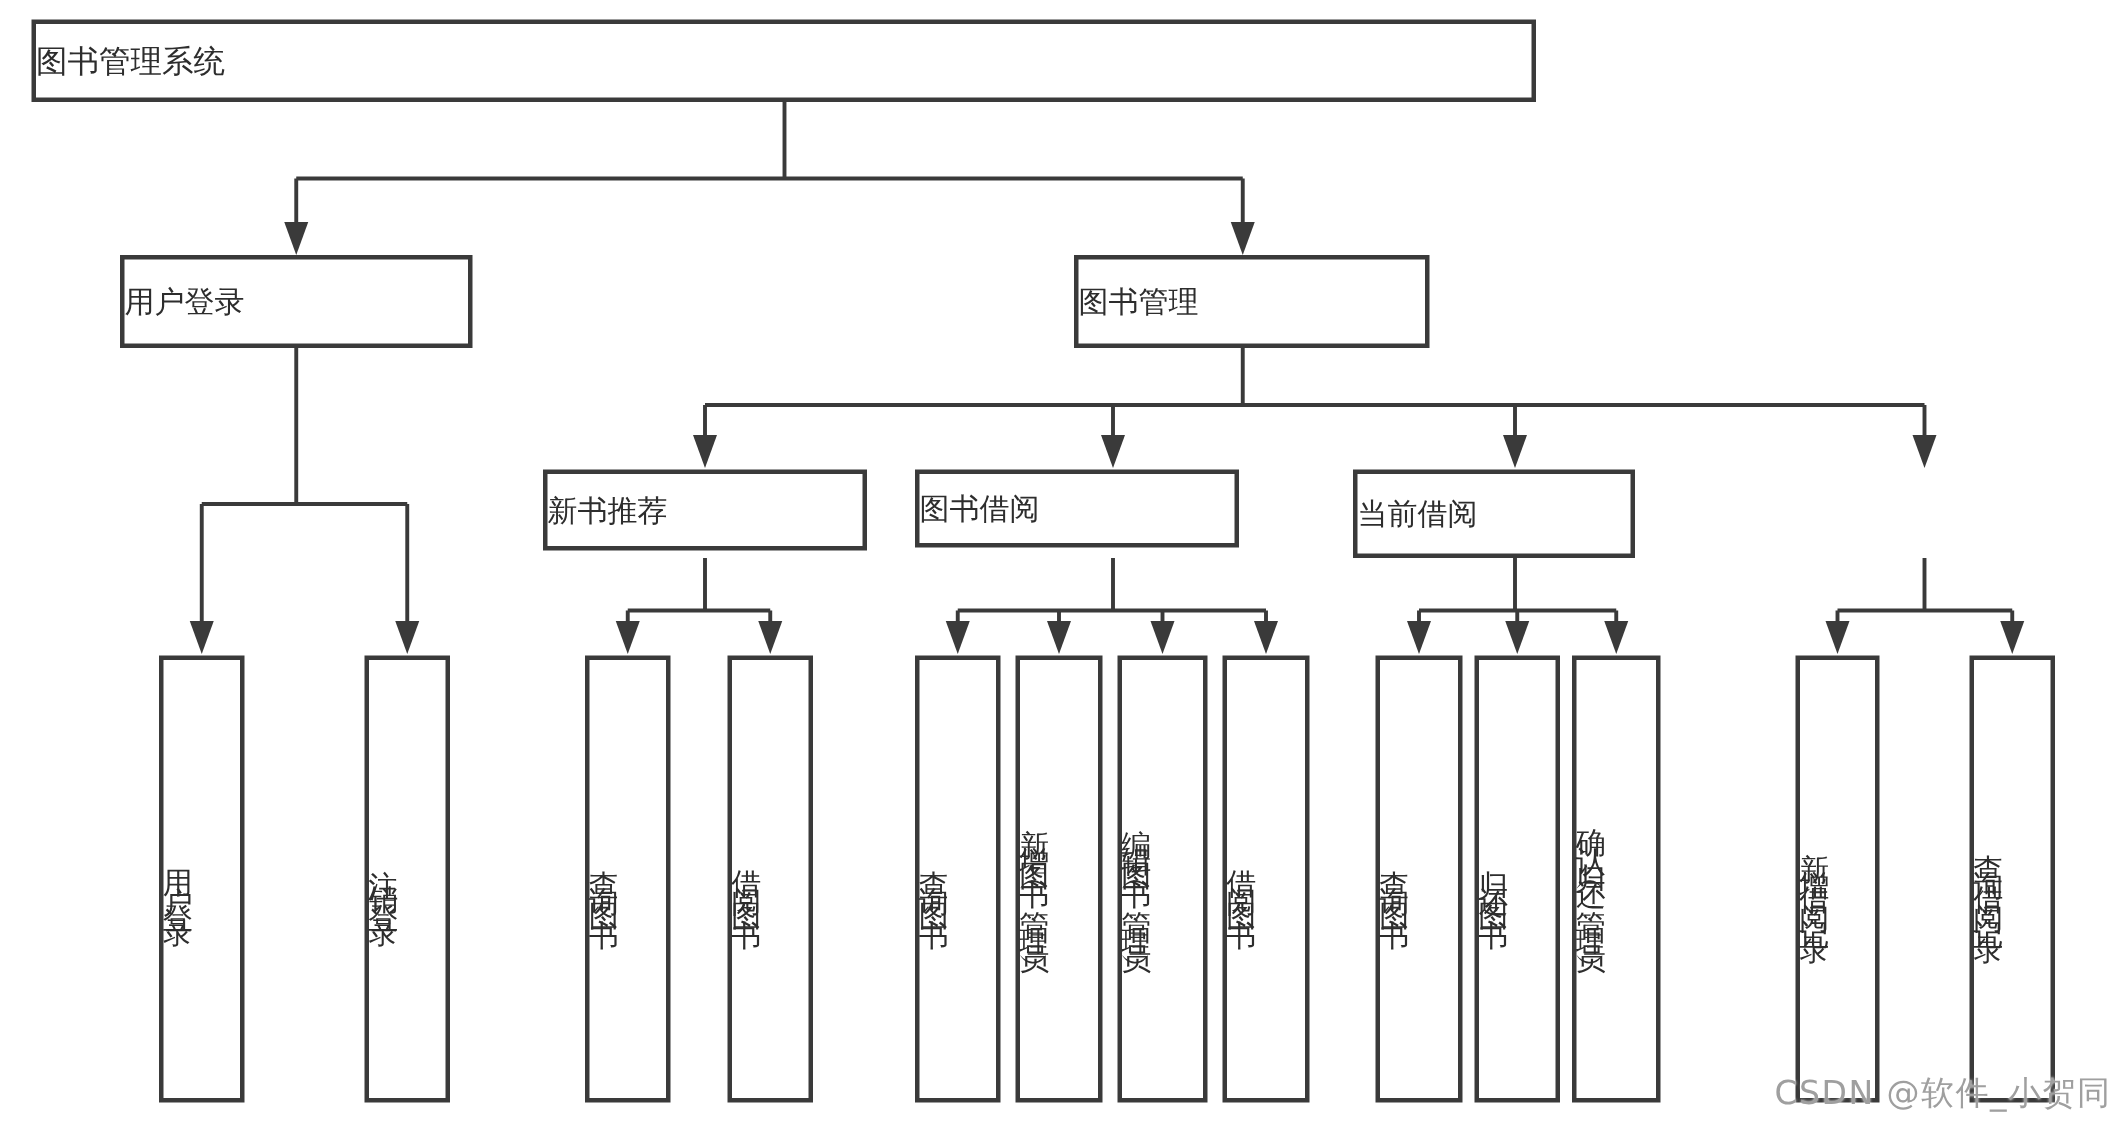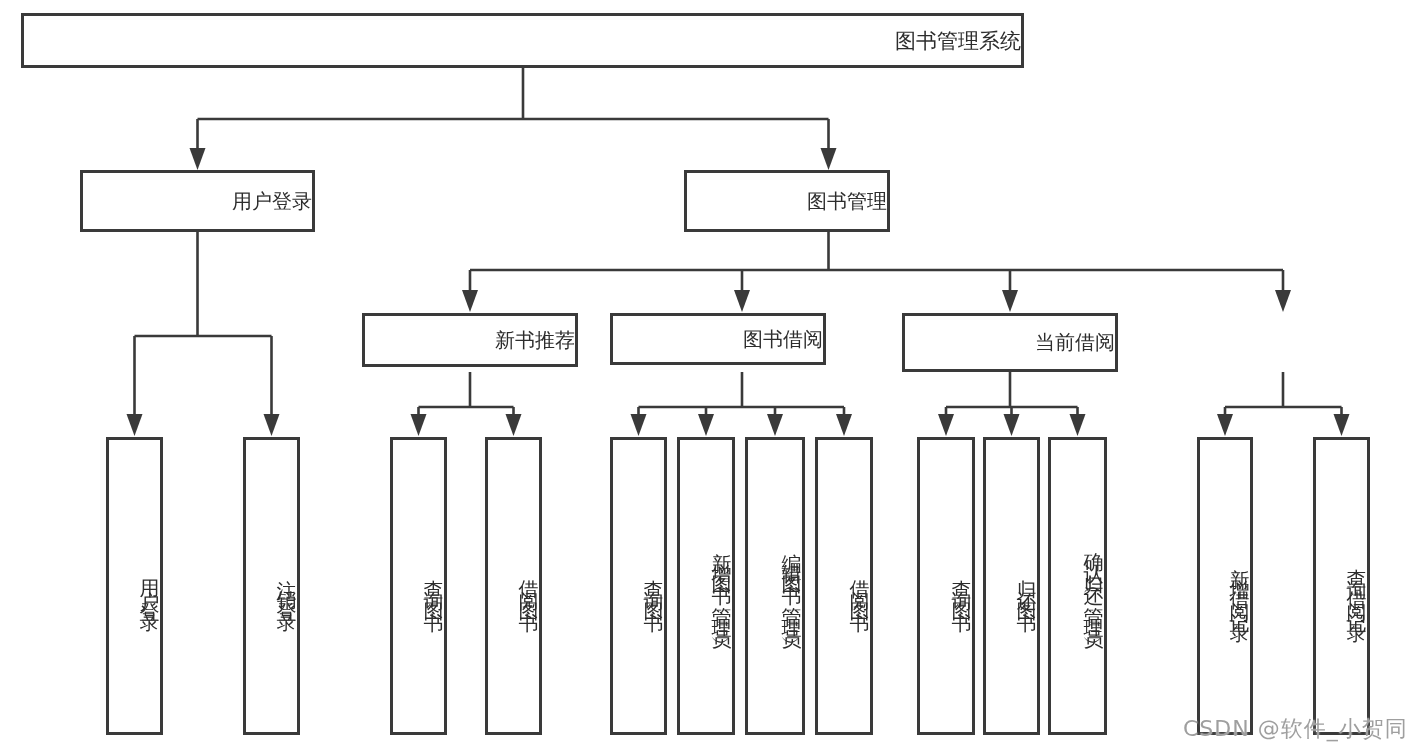--- a/index.html
+++ b/index.html
@@ -5,21 +5,21 @@
   html,body { margin:0; padding:0; background:#ffffff; }
   .canvas {
     position:relative; width:1405px; height:747px; background:#ffffff;
     font-family:"DejaVu Sans", sans-serif; overflow:hidden;
   }
   .connector-layer { position:absolute; left:0; top:0; width:1405px; height:747px; pointer-events:none; }
   .conn { fill:none; stroke:#3a3a3a; stroke-width:2.6; }
   .arrowhead { fill:#3a3a3a; stroke:none; }
   .node {
     position:absolute; box-sizing:border-box; border:3px solid #3a3a3a; background:#ffffff;
-    display:flex; align-items:center; justify-content:flex-end; color:#2d2d2d;
+    display:flex; align-items:center; justify-content:flex-start; color:#2d2d2d;
   }
   .root-box { font-size:21px; }
   .h-box { font-size:20px; }
   .leaf { font-size:20px; }
   .leaf .v-label {
     writing-mode: vertical-rl; text-orientation: mixed;
     letter-spacing:11px; line-height:1; display:block;
   }
   .watermark {
     position:absolute; left:1183px; top:714px; font-size:22px;
@@ -68,31 +68,31 @@
     <polygon class="arrowhead" points="1333.5,414 1349.5,414 1341.5,436"></polygon>
   </svg>
 
   <div class="node root-box" style="left:21px;top:13px;width:1003px;height:55px">
     <span>图书管理系统</span>
   </div>
 
   <div class="node h-box" style="left:80px;top:170px;width:235px;height:62px">
     <span>用户登录</span>
   </div>
-  <div class="node h-box" style="left:684px;top:170px;width:206px;height:62px">
+  <div class="node h-box" style="left:716px;top:170px;width:237px;height:62px">
     <span>图书管理</span>
   </div>
 
   <div class="node h-box" style="left:362px;top:313px;width:216px;height:54px">
     <span>新书推荐</span>
   </div>
   <div class="node h-box" style="left:610px;top:313px;width:216px;height:52px">
     <span>图书借阅</span>
   </div>
-  <div class="node h-box" style="left:902px;top:313px;width:216px;height:59px">
+  <div class="node h-box" style="left:902px;top:313px;width:188px;height:59px">
     <span>当前借阅</span>
   </div>
 
   <div class="node leaf" style="left:106px;top:437px;width:57px;height:298px">
     <span class="v-label">用户登录</span>
   </div>
   <div class="node leaf" style="left:243px;top:437px;width:57px;height:298px">
     <span class="v-label">注销登录</span>
   </div>
 

